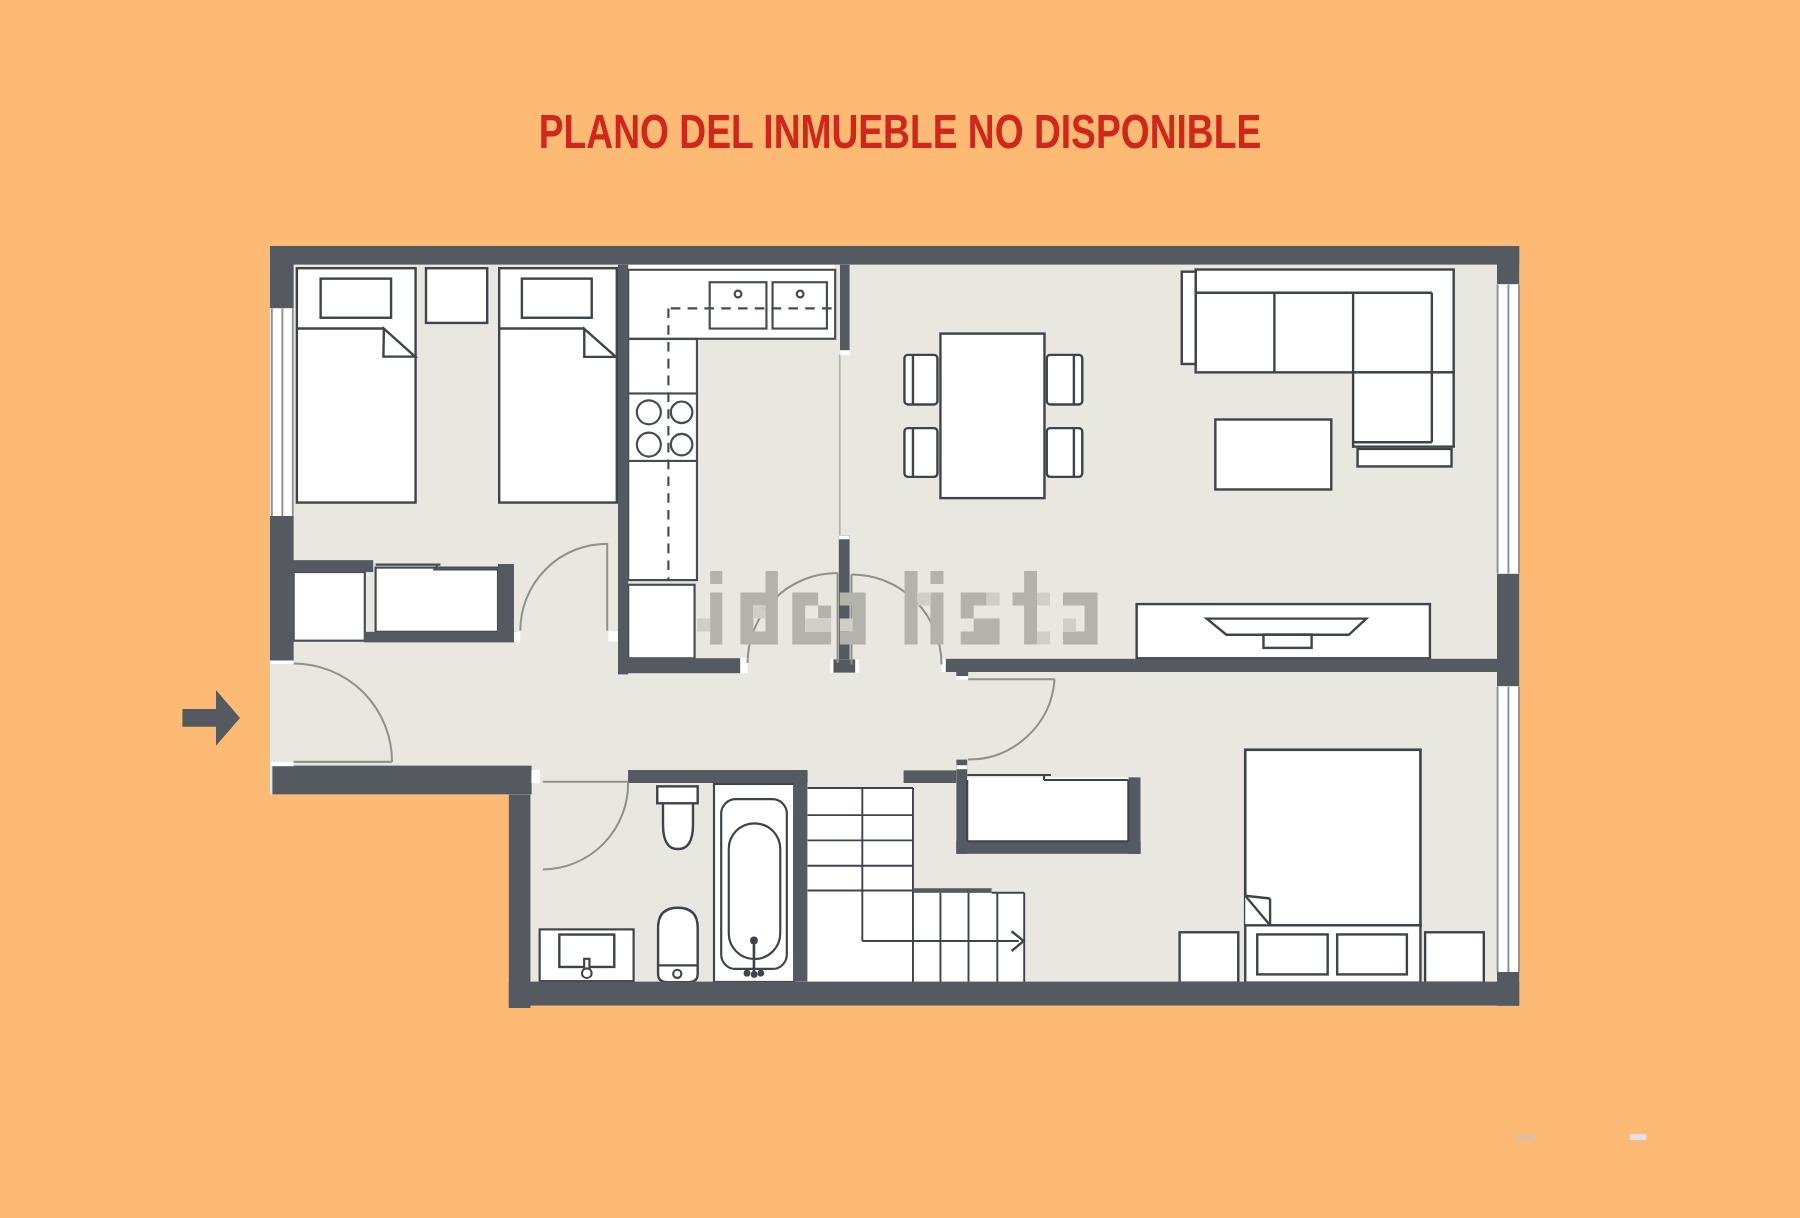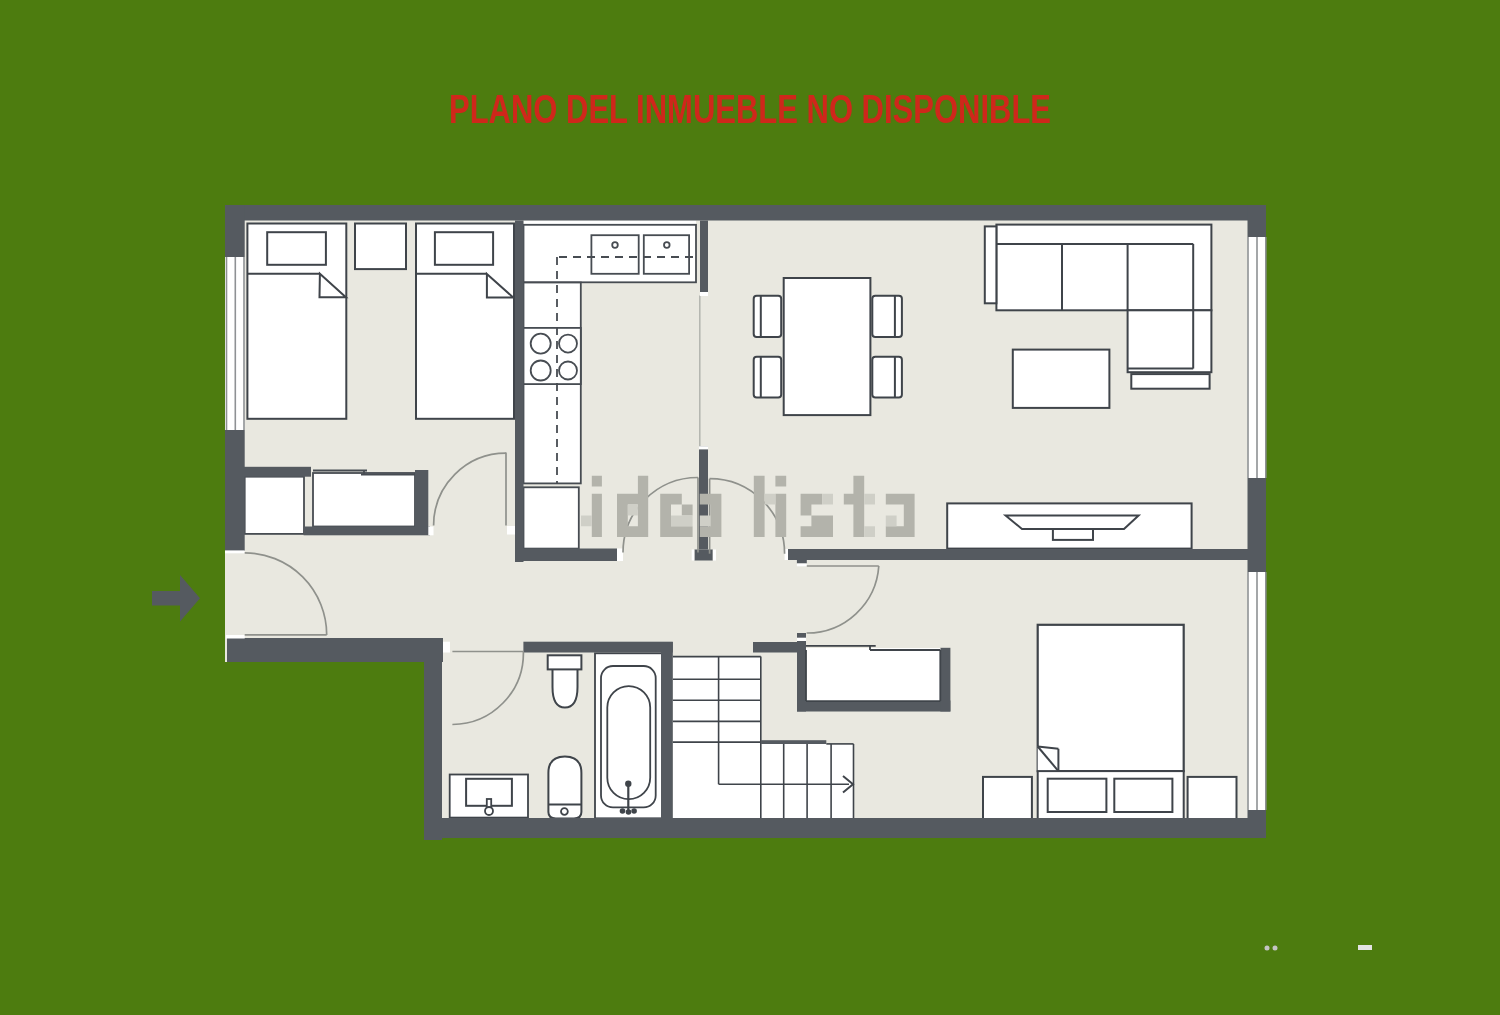--- a/index.html
+++ b/index.html
@@ -1,16 +1,16 @@
 <!DOCTYPE html>
 <html><head>
 <meta charset="utf-8">
 <style>
   html,body{margin:0;padding:0;background:#ffffff;}
-  .page{position:relative;width:1500px;height:1015px;background:#4d7c0f;font-family:"Liberation Sans", sans-serif;}
+  .page{position:relative;width:1500px;height:1015px;background:#fdba74;font-family:"Liberation Sans", sans-serif;}
   svg{position:absolute;left:0;top:0;}
 </style>
 </head>
 <body>
 <div class="page">
 <svg width="1500" height="1015" viewBox="0 0 1500 1015">
 
   <text x="449" y="123" font-family="Liberation Sans, sans-serif" font-weight="bold" font-size="40" fill="#cf271b" textLength="602" lengthAdjust="spacingAndGlyphs">PLANO DEL INMUEBLE NO DISPONIBLE</text>
 
   <path d="M225,205 L1266,205 L1266,838 L424,838 L424,662 L225,662 Z" fill="#e9e8e0"></path>

